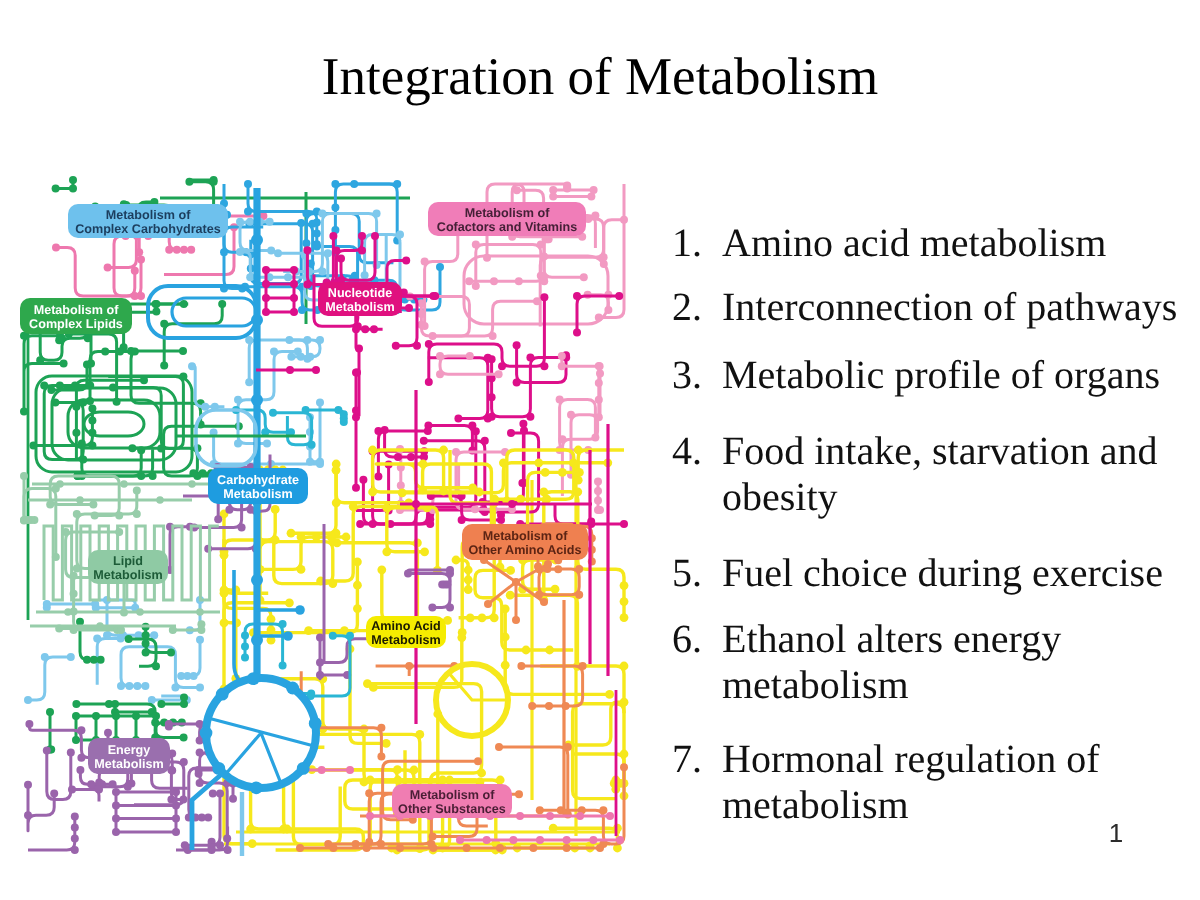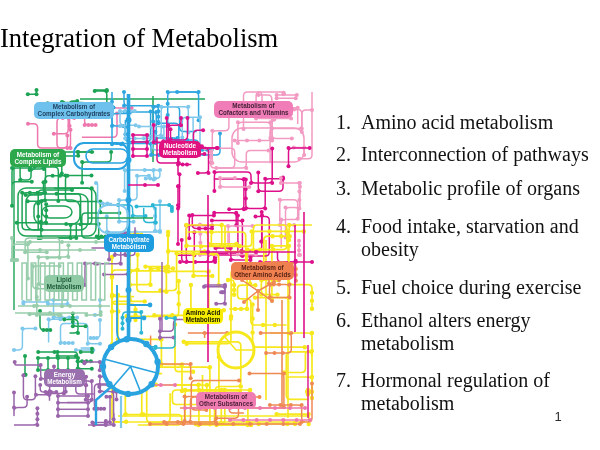--- a/index.html
+++ b/index.html
@@ -1,14 +1,14 @@
 <!DOCTYPE html>
 <html><head><meta charset="utf-8"><style>
 html,body{margin:0;padding:0;width:600px;height:450px;background:#ffffff;overflow:hidden}
-.title{position:absolute;left:0;top:23px;width:600px;text-align:left;
+.title{position:absolute;left:0;top:23px;width:600px;text-align:center;
  font-family:"Liberation Serif",serif;font-size:26.5px;color:#000}
 .map{position:absolute;left:0;top:0}
 .list{position:absolute;left:336px;top:0;width:258px;font-family:"Liberation Serif",serif;
  font-size:20px;color:#111;line-height:23px}
 .item{position:absolute;left:0;padding-left:25px;text-indent:-25px;width:250px}
 .num{display:inline-block;width:25px;text-indent:0}
 .pagenum{position:absolute;left:550px;top:409px;width:16px;text-align:center;
  font-family:"Liberation Sans",sans-serif;font-size:13px;color:#2b2b2b}
 </style></head><body>
 <div class="title">Integration of Metabolism</div>

